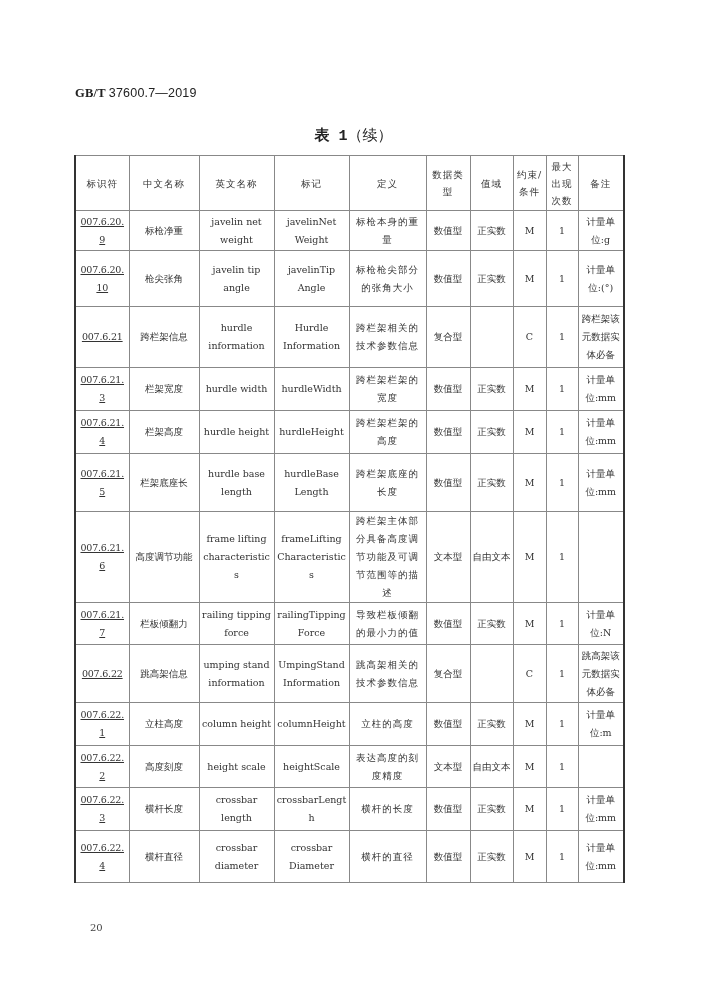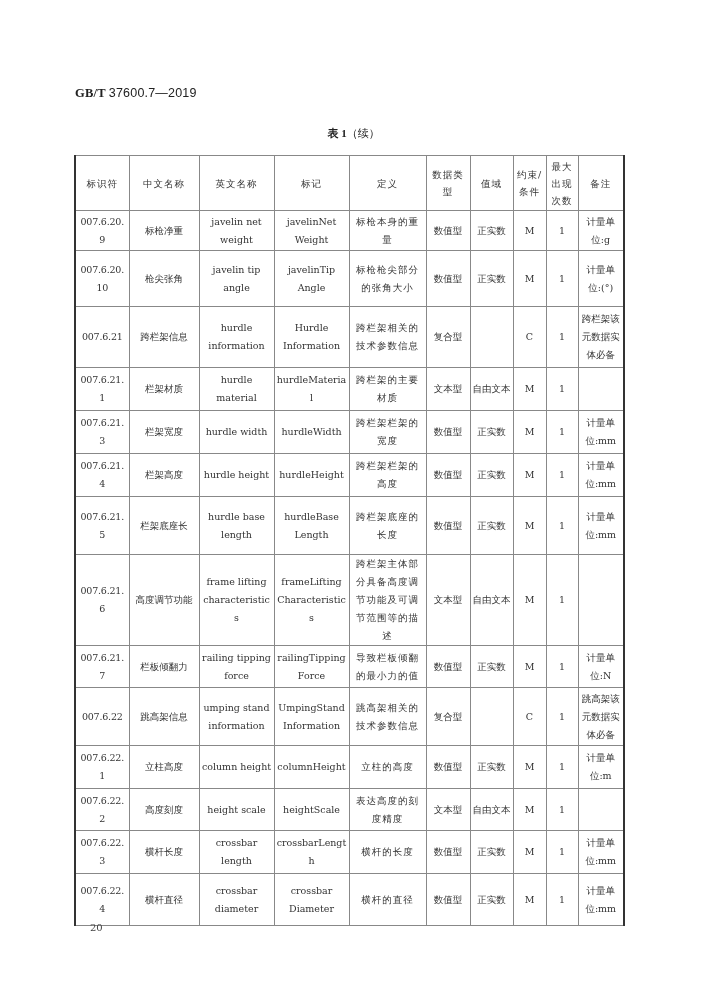--- a/index.html
+++ b/index.html
@@ -2,33 +2,33 @@
 <html><head>
 <meta charset="utf-8">
 <style>
   html, body { margin: 0; padding: 0; background: #ffffff; }
   body { width: 707px; height: 1000px; position: relative; overflow: hidden;
          font-family: "DejaVu Serif", "Liberation Serif", serif; color: #222; }
   .std-code { position: absolute; left: 75px; top: 86px; font-size: 12.5px; font-weight: bold;
               font-family: "Liberation Serif", "DejaVu Serif", serif; letter-spacing: 0.2px; }
   .std-code .num { font-family: "Liberation Sans", "DejaVu Sans", sans-serif; font-weight: normal; }
   .table-title { position: absolute; left: 0; width: 707px; top: 126px; text-align: center;
-                 font-size: 11px; font-family: Liberation Serif, serif; }
+                 font-size: 15px; font-family: Liberation Mono, monospace; }
   .table-title b { font-weight: bold; }
   table.meta { position: absolute; left: 74px; top: 155px; border-collapse: collapse;
                table-layout: fixed; width: 549px; }
   table.meta td, table.meta th {
     border: 1px solid #888; font-size: 9.5px; line-height: 18px; padding: 0 2px;
     vertical-align: middle; text-align: center; font-weight: normal; color: #333;
     font-family: "DejaVu Serif", serif; word-break: break-word; overflow: hidden;
   }
   table.meta { border-top: 1.5px solid #222; border-bottom: 1.5px solid #222; border-left: 2px solid #333; border-right: 2px solid #333; }
   table.meta th { font-size: 9.5px; line-height: 17px; letter-spacing: 1px; }
   td.left { text-align: left; }
-  td.id { font-size: 8.8px; letter-spacing: -0.2px; padding: 0 1px; }
+  td.id { font-size: 8.8px; letter-spacing: -0.2px; padding: 0 1px; text-decoration: underline; }
   td.def { text-align: left; letter-spacing: 1px; padding-left: 4px; }
   .page-num { position: absolute; left: 90px; top: 922px; font-size: 10px; color: #444; text-align: center; }
 </style>
 </head>
 <body>
 
 <div class="std-code">
   <span>GB/T</span>
   <span class="num">37600.7—2019</span>
 </div>
@@ -95,32 +95,20 @@
         <td>hurdle information</td>
         <td>Hurdle Information</td>
         <td class="def">跨栏架相关的技术参数信息</td>
         <td>复合型</td>
         <td></td>
         <td>C</td>
         <td>1</td>
         <td>跨栏架该元数据实体必备</td>
       </tr>
       <tr style="height: 43px;">
-        <td class="id">007.6.21.1</td>
-        <td class="left">栏架材质</td>
-        <td>hurdle material</td>
-        <td>hurdleMaterial</td>
-        <td class="def">跨栏架的主要材质</td>
-        <td>文本型</td>
-        <td>自由文本</td>
-        <td>M</td>
-        <td>1</td>
-        <td></td>
-      </tr>
-      <tr style="height: 43px;">
         <td class="id">007.6.21.3</td>
         <td class="left">栏架宽度</td>
         <td>hurdle width</td>
         <td>hurdleWidth</td>
         <td class="def">跨栏架栏架的宽度</td>
         <td>数值型</td>
         <td>正实数</td>
         <td>M</td>
         <td>1</td>
         <td>计量单位:mm</td>

